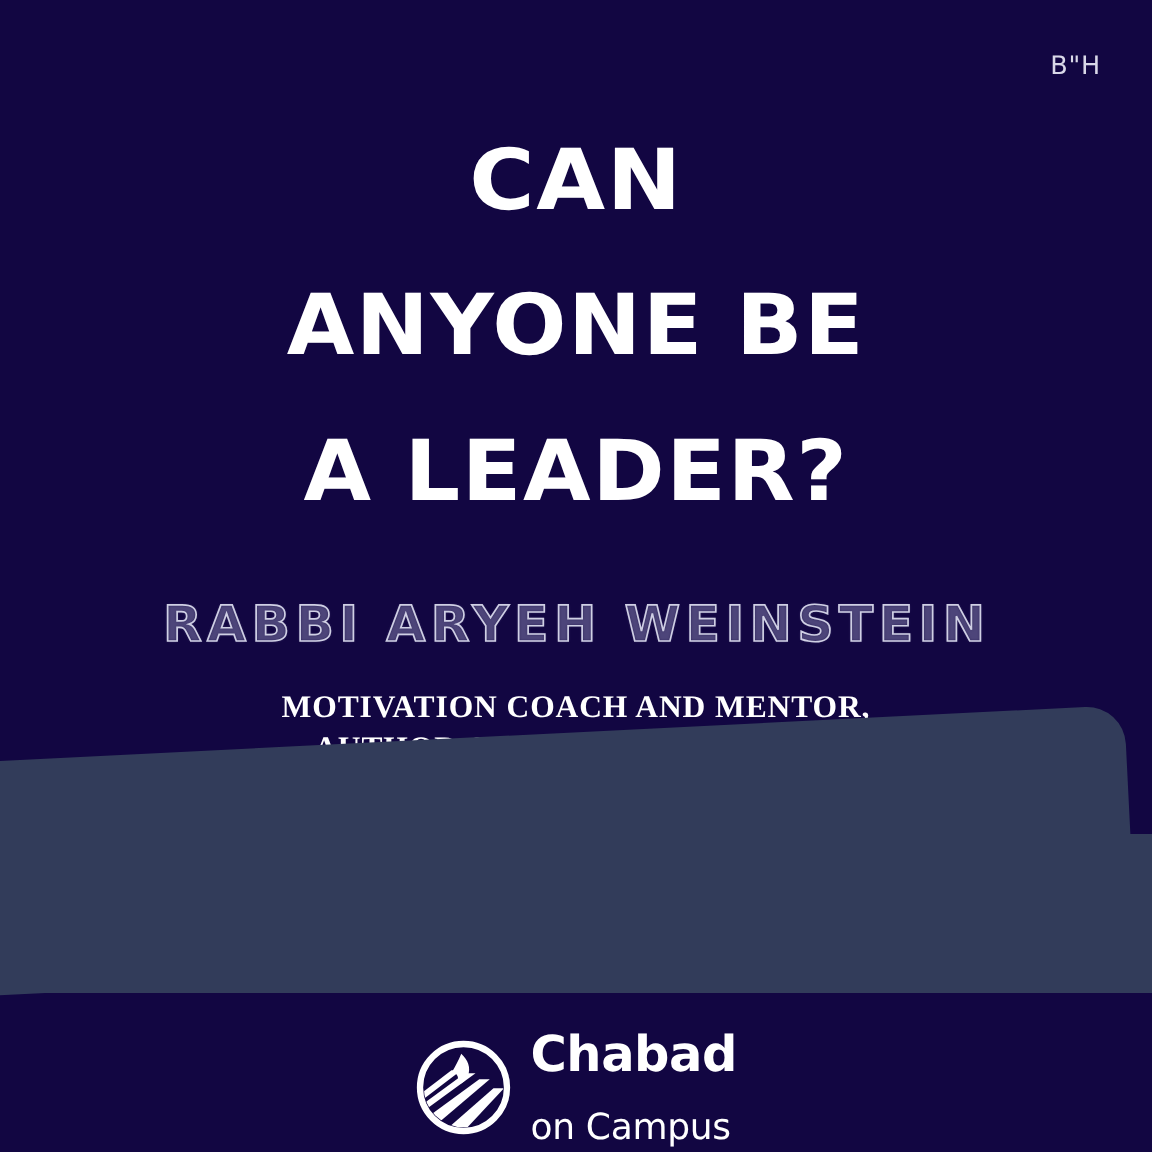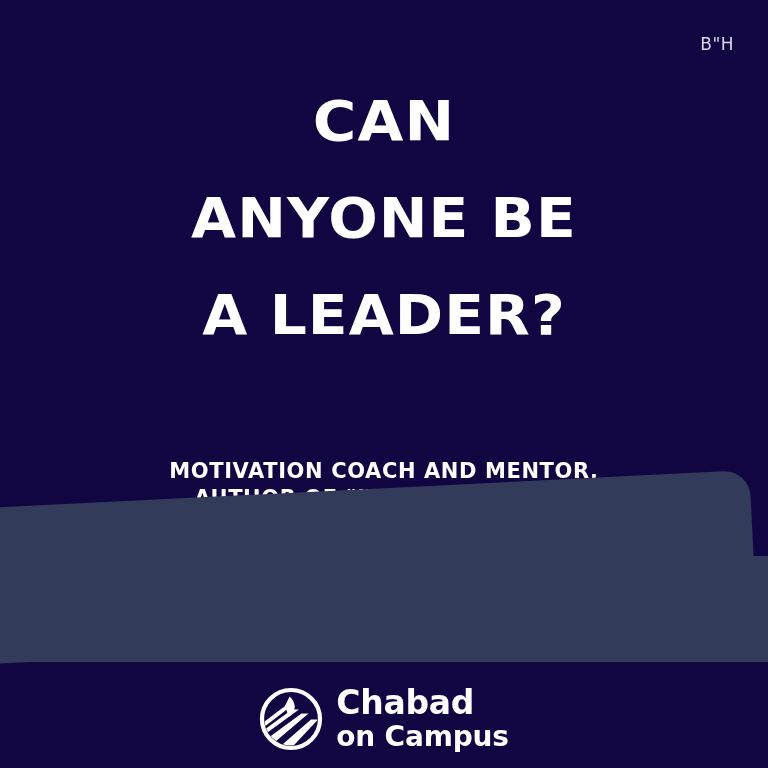--- a/index.html
+++ b/index.html
@@ -77,21 +77,21 @@
     left: 0;
     width: 768px;
     text-align: center;
     color: #ffffff;
     font-family: "DejaVu Sans", sans-serif;
     font-weight: bold;
     font-size: 21px;
     line-height: 27px;
     letter-spacing: 0.6px;
   }
-  .subtitle .sub-line { display: block; white-space: nowrap; }
+  .subtitle .sub-line { display: block; white-space: nowrap; font-family: Liberation Serif, serif; }
 
   
   .band {
     position: absolute;
     left: -10px;
     top: 508px;
     width: 768px;
     height: 156px;
     background: #323c5a;
     border-top-right-radius: 26px;
@@ -150,39 +150,42 @@
     line-height: 1;
     color: #ffffff;
     font-family: "DejaVu Sans", sans-serif;
   }
   .logo-word .w1 {
     font-size: 33px;
     font-weight: bold;
     letter-spacing: -0.3px;
   }
   .logo-word .w2 {
-    font-size: 28px;
-    font-weight: bold;
+    font-size: 24px;
+    font-weight: normal;
     letter-spacing: -0.2px;
-    margin-top: 4px;
+    margin-top: 20px;
   }
 </style>
 </head>
 <body>
 
 <div class="poster">
 
   <div class="bh">B"H</div>
 
   <div class="headline">
     <span class="hl-line l1">CAN</span>
     <span class="hl-line l2">ANYONE BE</span>
     <span class="hl-line l3">A LEADER?</span>
   </div>
 
+  <div class="speaker">
+    <span>RABBI ARYEH WEINSTEIN</span>
+  </div>
 
   <div class="subtitle">
     <span class="sub-line">MOTIVATION COACH AND MENTOR,</span>
     <span class="sub-line">AUTHOR OF "IT'S WITHIN YOU"</span>
   </div>
 
   <div class="band"></div>
   <div class="band-fill"></div>
 
 

